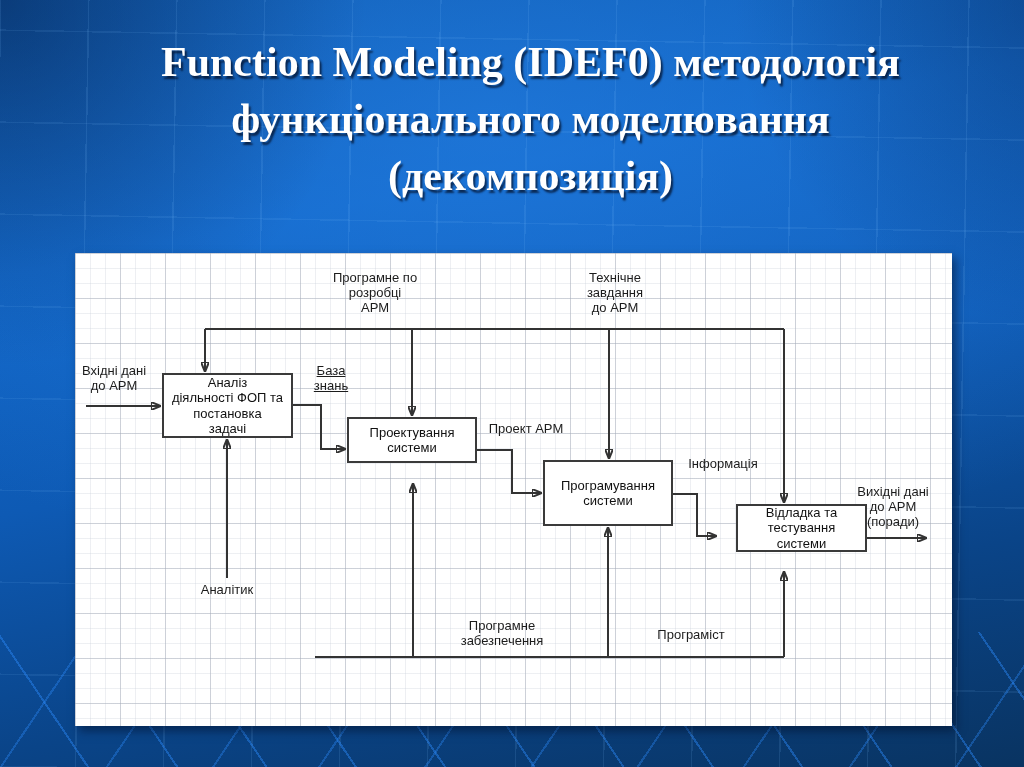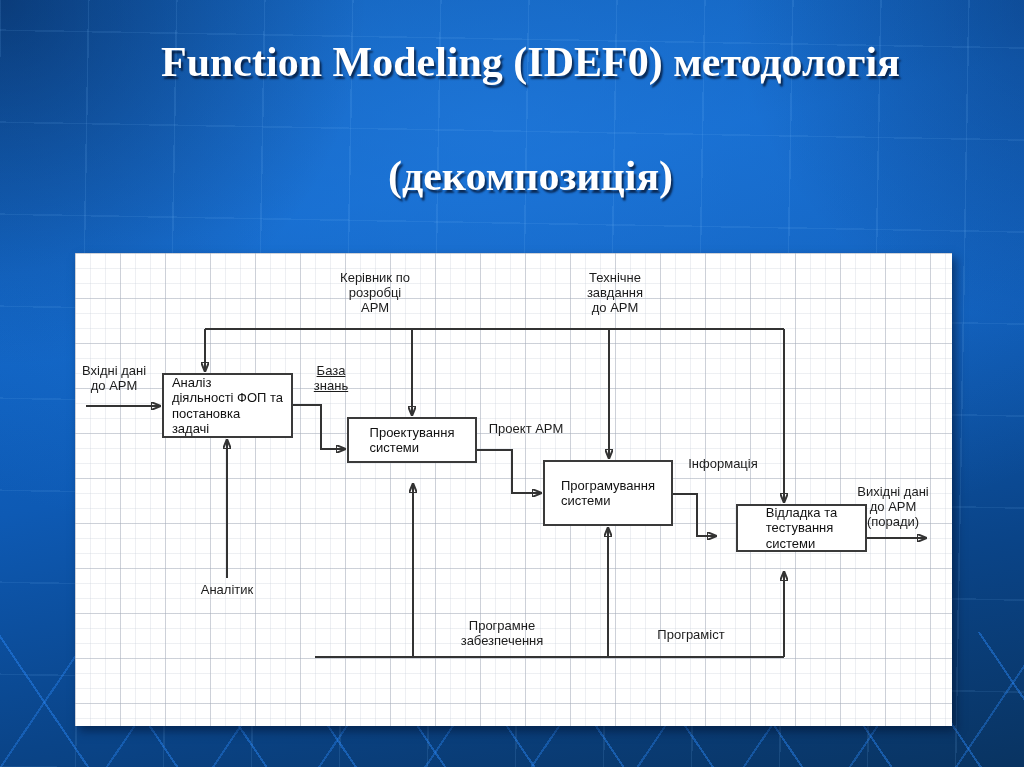--- a/index.html
+++ b/index.html
@@ -42,21 +42,21 @@
       linear-gradient(to bottom, rgba(205,210,220,.35) 1px, transparent 1px);
     background-size:45px 45px,45px 45px,15px 15px,15px 15px;
     box-shadow:4px 5px 9px rgba(2,12,35,.5);
   }
   .flows{position:absolute;left:0;top:0;}
   .flows path{stroke:#333333;stroke-width:2;fill:none;}
   .node{
     position:absolute;box-sizing:border-box;
     border:2px solid #3a3a3a;background:#ffffff;
     display:flex;align-items:center;justify-content:center;
-    font-size:13px;line-height:15.5px;color:#111111;
+    text-align:center;font-size:13px;line-height:15.5px;color:#111111;
     white-space:pre-line;
   }
   .box1{left:87px;top:120px;width:131px;height:65px;}
   .box2{left:272px;top:164px;width:130px;height:46px;}
   .box3{left:468px;top:207px;width:130px;height:66px;}
   .box4{left:661px;top:251px;width:131px;height:48px;}
   .lbl{
     position:absolute;text-align:center;font-size:13px;line-height:15px;
     color:#1c1c1c;white-space:pre-line;
   }
@@ -72,21 +72,21 @@
   .lbl-programmer{left:571px;top:374px;width:90px;}
 </style>
 </head>
 <body>
 
 <div class="slide">
   <div class="bg-grid"></div>
   <div class="bg-diagonals"></div>
 
   <h1 class="title"><span>Function Modeling (IDEF0) методологія</span><br>
-    <br>
+    <span>функціонального моделювання</span><br>
     <span>(декомпозиція)</span>
   </h1>
 
   <div class="panel">
 
     <svg class="flows" width="877" height="473" viewBox="0 0 877 473" xmlns="http://www.w3.org/2000/svg">
       <defs>
         <marker id="ah" viewBox="0 0 10 8" refX="9" refY="4" markerWidth="10" markerHeight="8" orient="auto" markerUnits="userSpaceOnUse">
           <path d="M0,0 L10,4 L0,8 Z" fill="#333333" stroke="none"></path>
         </marker>
@@ -121,21 +121,21 @@
     <div class="node box3">
       <span>Програмування
 системи</span>
     </div>
     <div class="node box4">
       <span>Відладка та
 тестування
 системи</span>
     </div>
 
-    <div class="lbl lbl-manager">Керівник по
+    <div class="lbl lbl-manager">Програмне по
 розробці
 АРМ</div>
     <div class="lbl lbl-tech">Технічне
 завдання
 до АРМ</div>
     <div class="lbl lbl-input">Вхідні дані
 до АРМ</div>
     <div class="lbl lbl-kb">База
 знань</div>
     <div class="lbl lbl-project">Проект АРМ</div>

